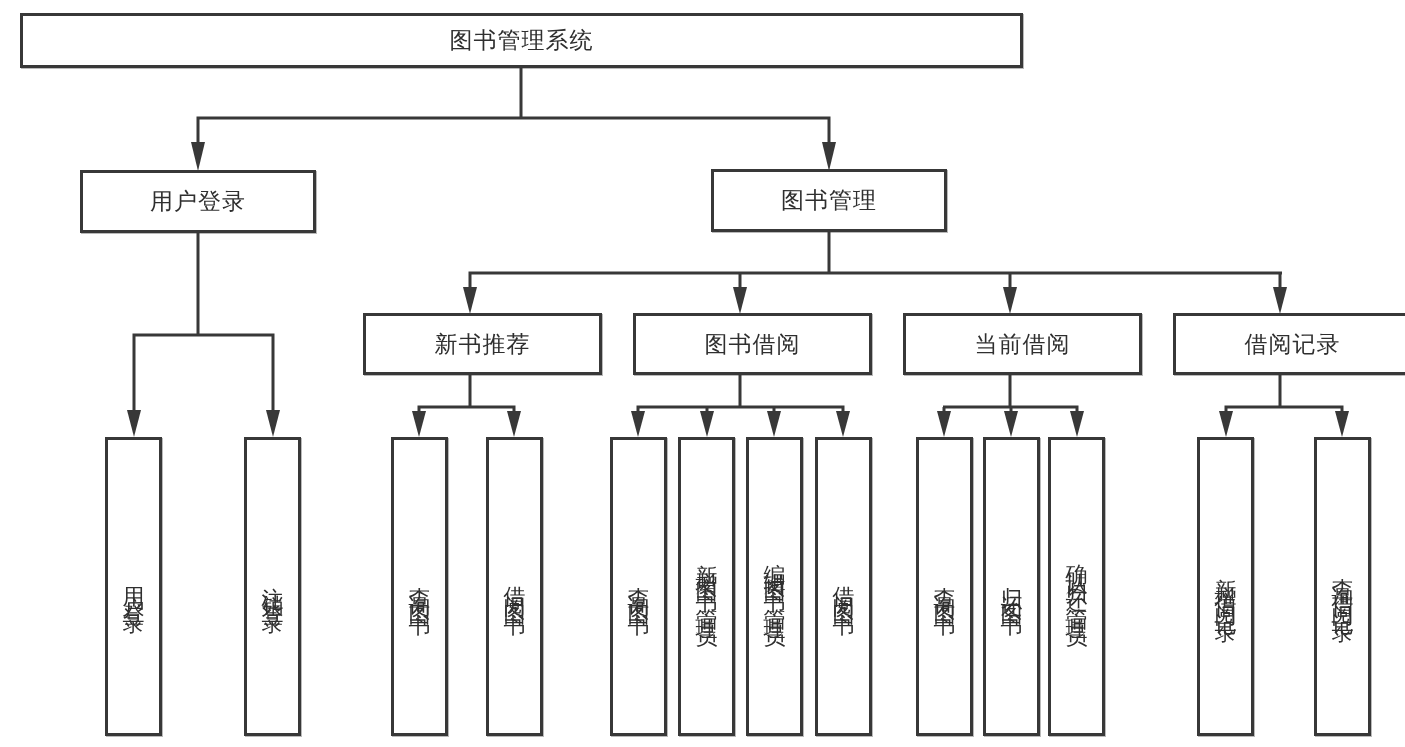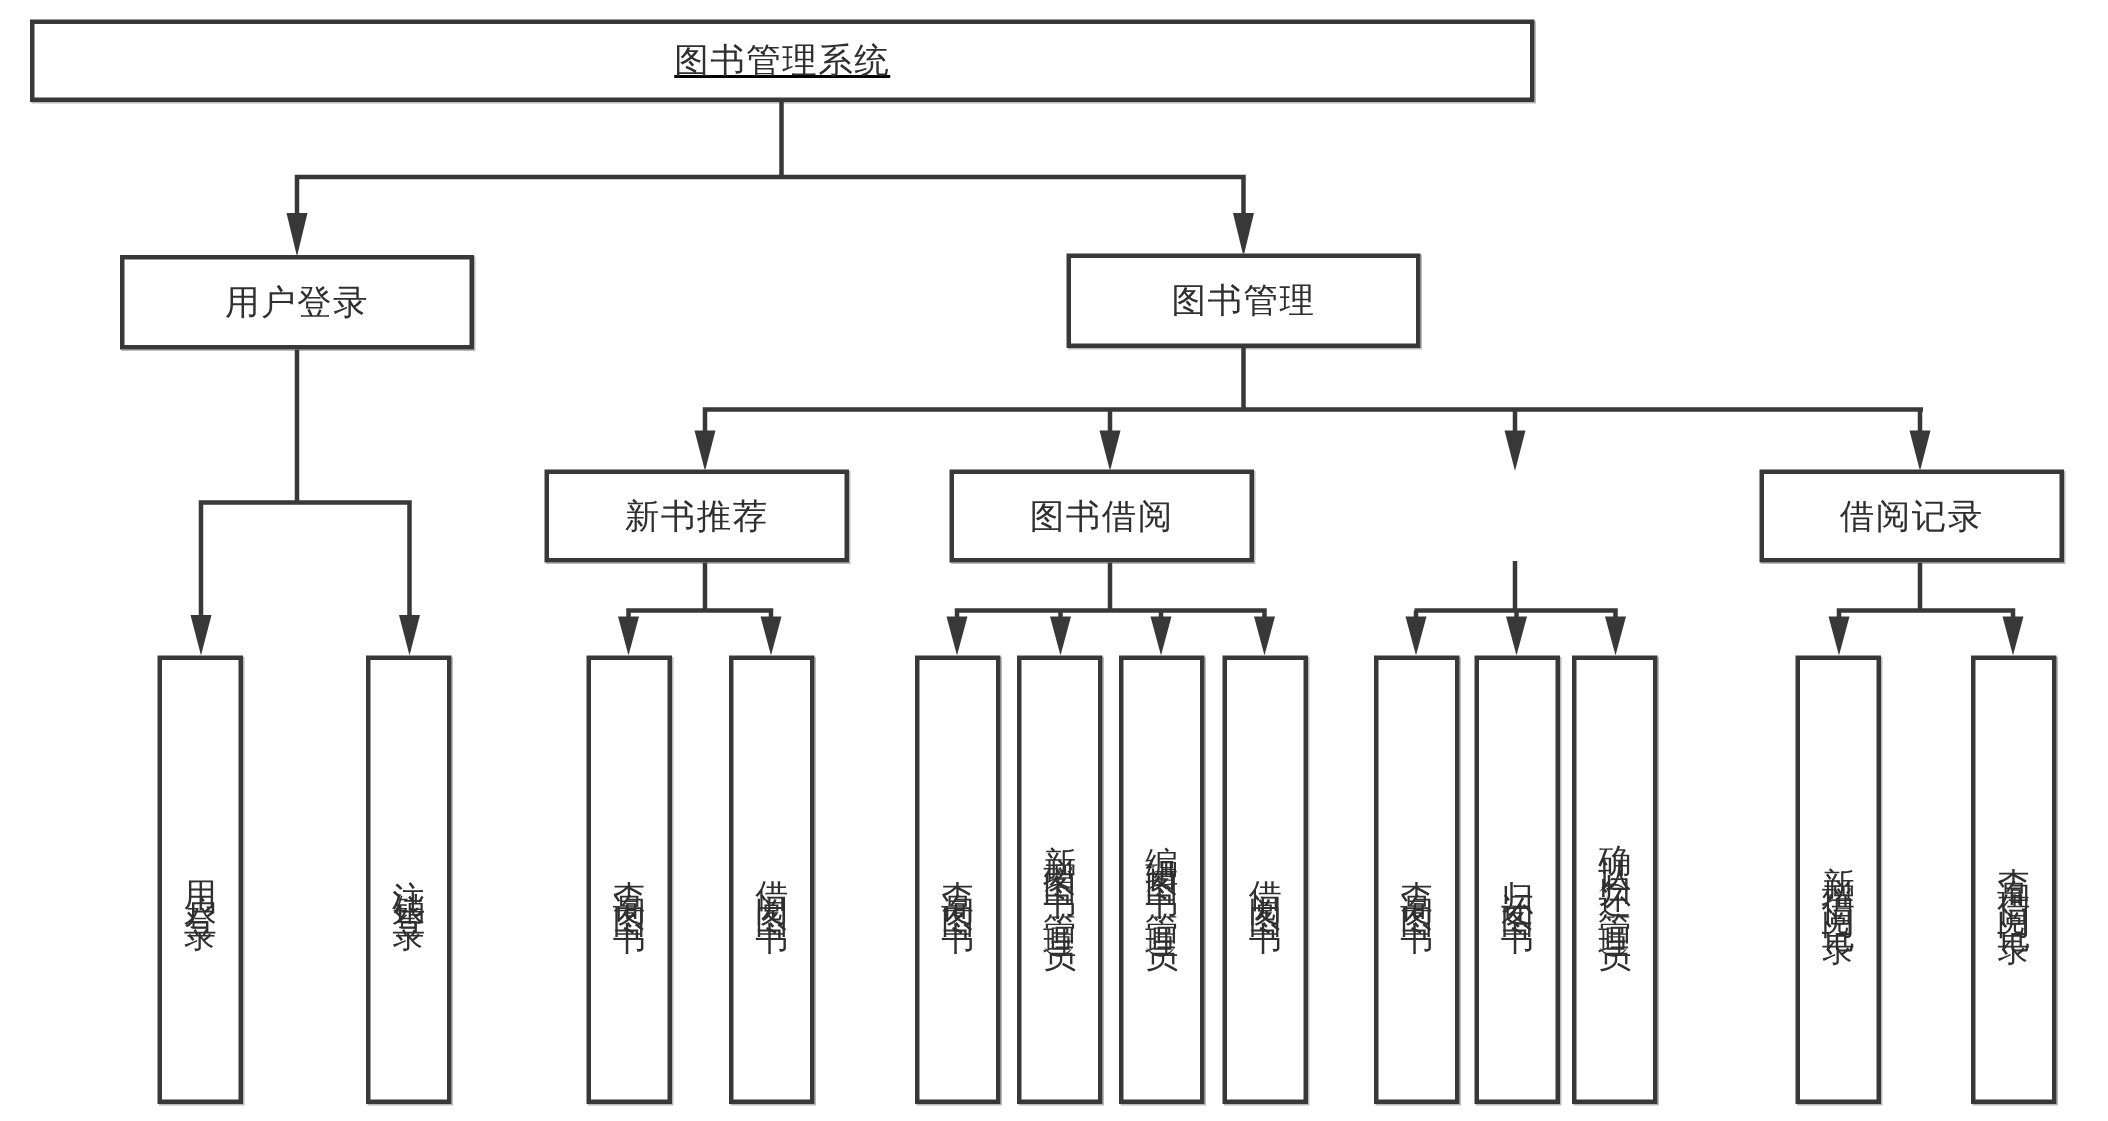--- a/index.html
+++ b/index.html
@@ -7,24 +7,24 @@
     position:relative; width:1405px; height:747px; background:#ffffff;
     font-family:"Liberation Sans", sans-serif; overflow:hidden;
   }
   .lines { position:absolute; left:0; top:0; width:1405px; height:747px; }
   .box {
     position:absolute; box-sizing:border-box; background:#ffffff;
     border:3px solid #383838; display:flex; align-items:center; justify-content:center;
     box-shadow:1px 1px 0 rgba(56,56,56,.35);
   }
   .hlabel { font-size:23px; color:#2f2f2f; letter-spacing:1px; white-space:nowrap; }
-  .root   { left:20px;  top:13px;  width:1003px; height:55px;text-decoration:underline; }
+  .root   { left:20px;  top:13px;  width:1003px; height:55px; }
   .l2a    { left:80px;  top:170px; width:236px;  height:63px; }
   .l2b    { left:711px; top:169px; width:236px;  height:63px;justify-content:center; }
-  .l3     { top:313px; width:203px; height:62px; }
+  .l3     { top:313px; width:239px; height:62px; }
   .l3a { left:363px; } .l3b { left:633px; } .l3c { left:903px; } .l3d { left:1173px; }
   .leaf   { top:437px; width:57px; height:299px; }
   .leaf span {
     writing-mode:vertical-rl; text-orientation:mixed;
     font-size:22px; letter-spacing:9px; color:#2f2f2f; line-height:1;
   }
   .watermark {
     position:absolute; right:6px; top:717px; font-size:19px;
     color:#b9b9b9; letter-spacing:1px; z-index:5; white-space:nowrap;
   }
@@ -81,20 +81,23 @@
   <div class="box l2b">
     <span class="hlabel">图书管理</span>
   </div>
 
   <div class="box l3 l3a">
     <span class="hlabel">新书推荐</span>
   </div>
   <div class="box l3 l3b">
     <span class="hlabel">图书借阅</span>
   </div>
+  <div class="box l3 l3c">
+    <span class="hlabel">当前借阅</span>
+  </div>
   <div class="box l3 l3d">
     <span class="hlabel">借阅记录</span>
   </div>
 
   <div class="box leaf" style="left:105px">
     <span>用户登录</span>
   </div>
   <div class="box leaf" style="left:244px">
     <span>注销登录</span>
   </div>

